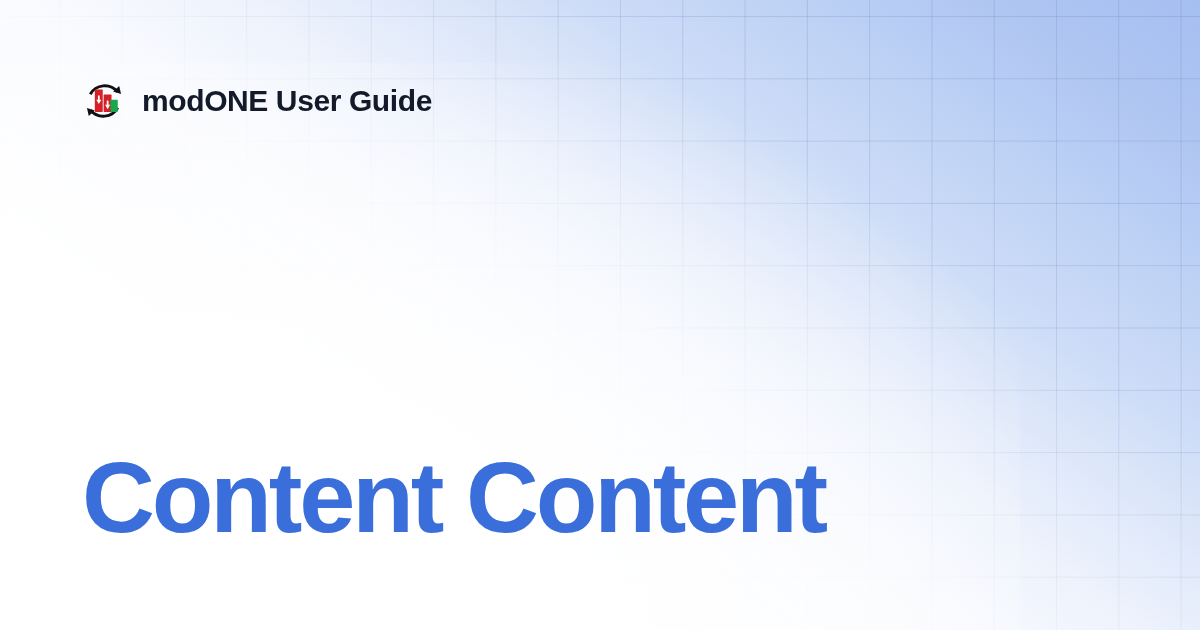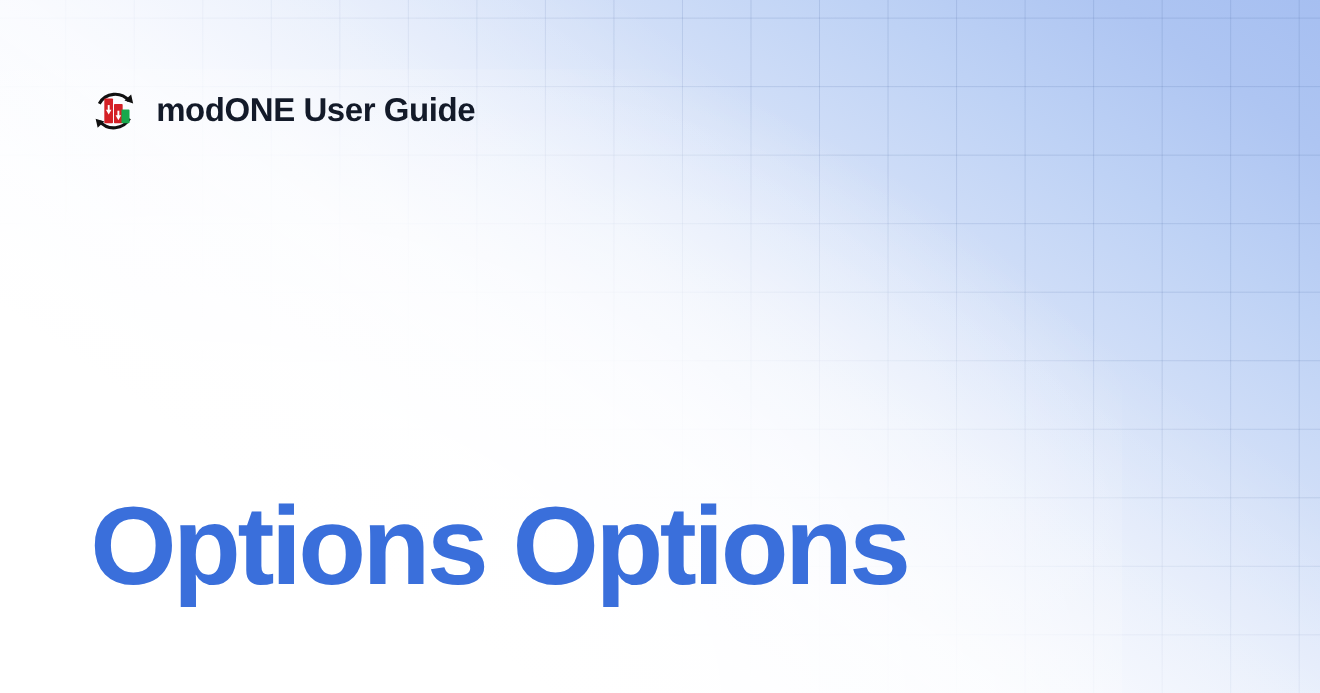--- a/index.html
+++ b/index.html
@@ -180,16 +180,16 @@
           <rect x="17.4" y="18.0" width="1.9" height="5.6"></rect>
           <polygon points="15.6,22.6 21.1,22.6 18.35,27.4"></polygon>
           <rect x="27.0" y="23.6" width="1.9" height="5.6"></rect>
           <polygon points="25.2,28.2 30.7,28.2 27.95,33.0"></polygon>
         </g>
       </svg>
 
       <span class="brand-title">modONE User Guide</span>
     </div>
 
-    <h1 class="page-title">Options Options</h1>
+    <h1 class="page-title">Content Content</h1>
 
   </div>
 </div>
 
 </body></html>

